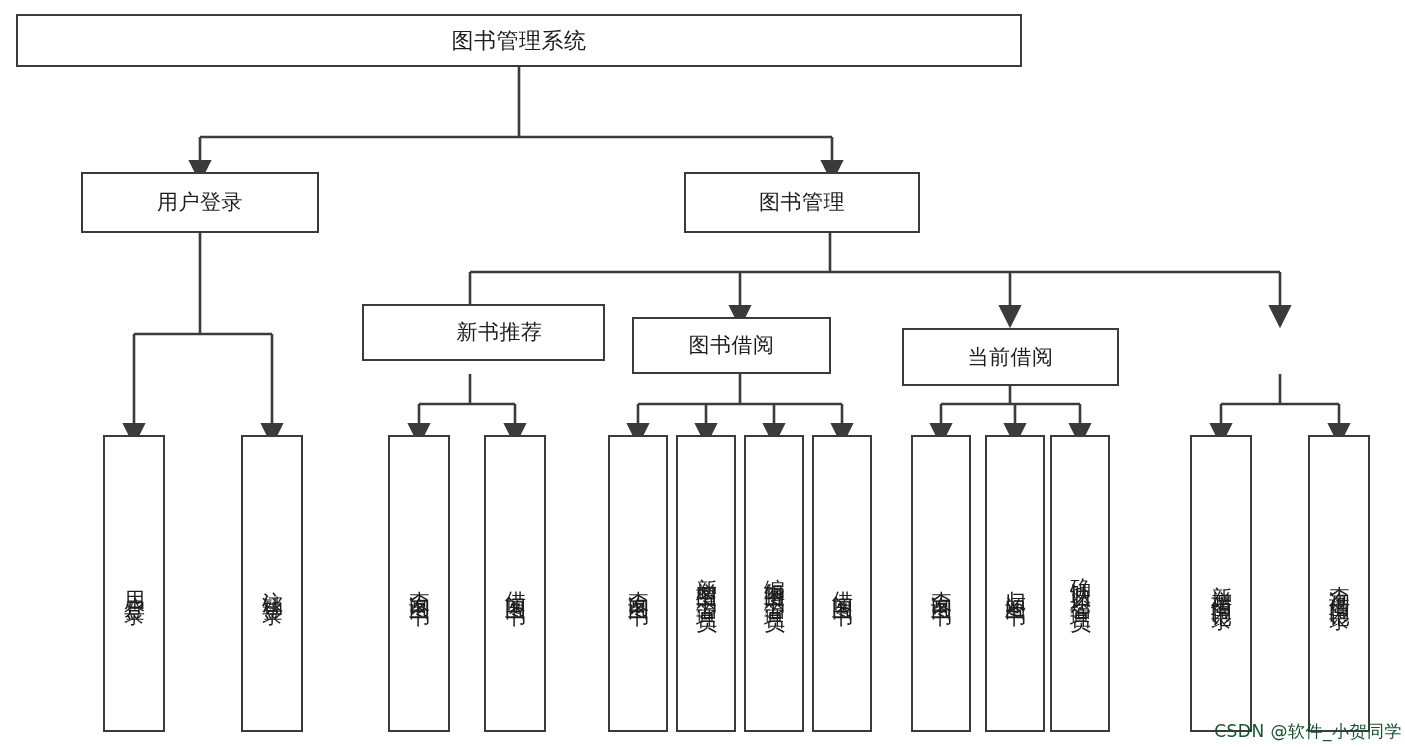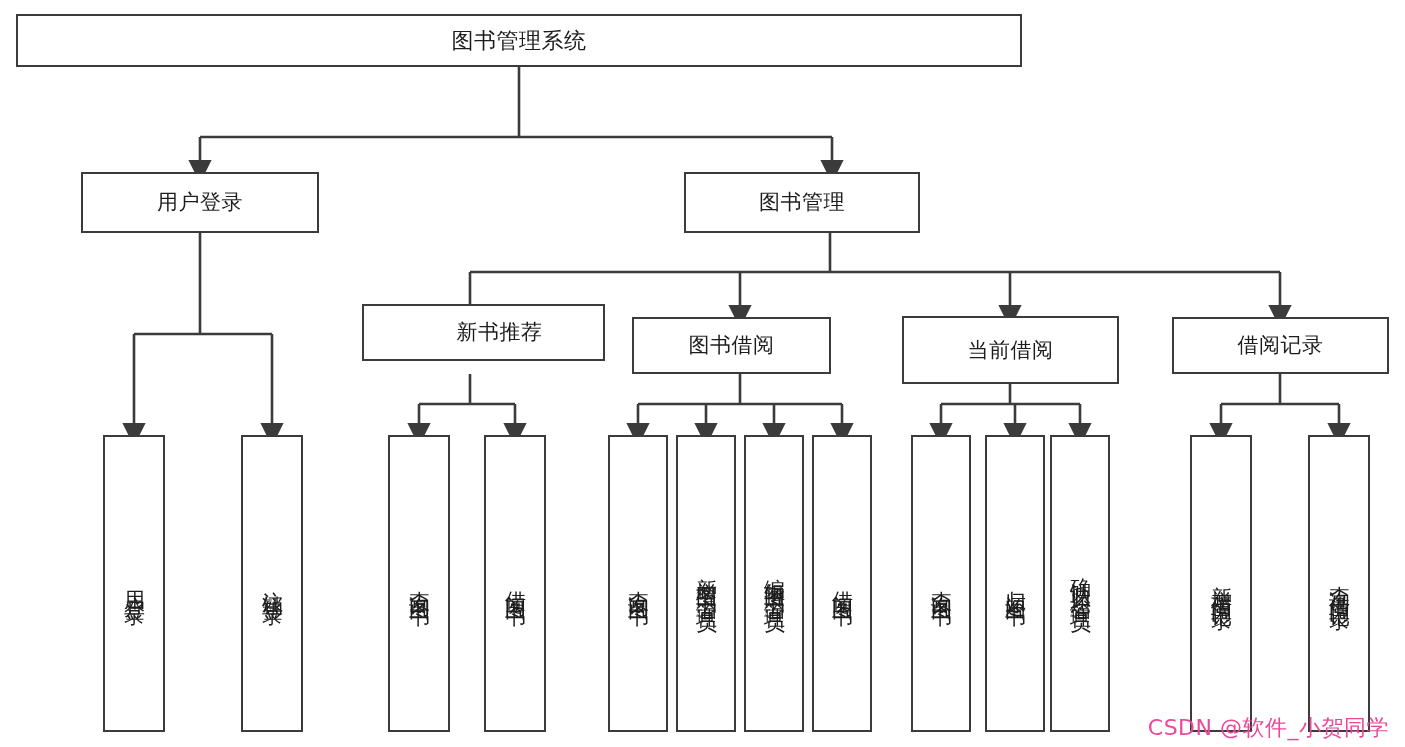--- a/index.html
+++ b/index.html
@@ -58,24 +58,24 @@
   .node.v .label {
     writing-mode: vertical-rl;
     text-orientation: upright;
     font-size: 21px;
     letter-spacing: 5px;
     line-height: 1;
     white-space: nowrap;
   }
   .watermark {
     position: absolute;
-    right: 16px;
+    right: 3px;
     bottom: 4px;
-    font-size: 22px;
-    color: #ec4899;
+    font-size: 17px;
+    color: #14532d;
     letter-spacing: 0.5px;
     z-index: 5;
     white-space: nowrap;
   }
 </style>
 </head>
 <body>
 
 <div id="canvas">
 
@@ -139,25 +139,22 @@
   <div class="node h" style="left: 684px; top: 172px; width: 236px; height: 61px;">
     <span class="label">图书管理</span>
   </div>
 
   <div class="node h" style="left: 362px; top: 304px; width: 243px; height: 57px; padding-left: 32px;">
     <span class="label">新书推荐</span>
   </div>
   <div class="node h" style="left: 632px; top: 317px; width: 199px; height: 57px;">
     <span class="label">图书借阅</span>
   </div>
-  <div class="node h" style="left: 902px; top: 316px; width: 217px; height: 68px;">
+  <div class="node h" style="left: 902px; top: 328px; width: 217px; height: 58px;">
     <span class="label">当前借阅</span>
-  </div>
-  <div class="node h" style="left: 1172px; top: 317px; width: 217px; height: 57px;">
-    <span class="label">借阅记录</span>
   </div>
 
   <div class="node v" style="left: 103px; top: 435px; width: 62px; height: 297px;">
     <span class="label">用户登录</span>
   </div>
   <div class="node v" style="left: 241px; top: 435px; width: 62px; height: 297px;">
     <span class="label">注销登录</span>
   </div>
   <div class="node v" style="left: 388px; top: 435px; width: 62px; height: 297px;">
     <span class="label">查询图书</span>

